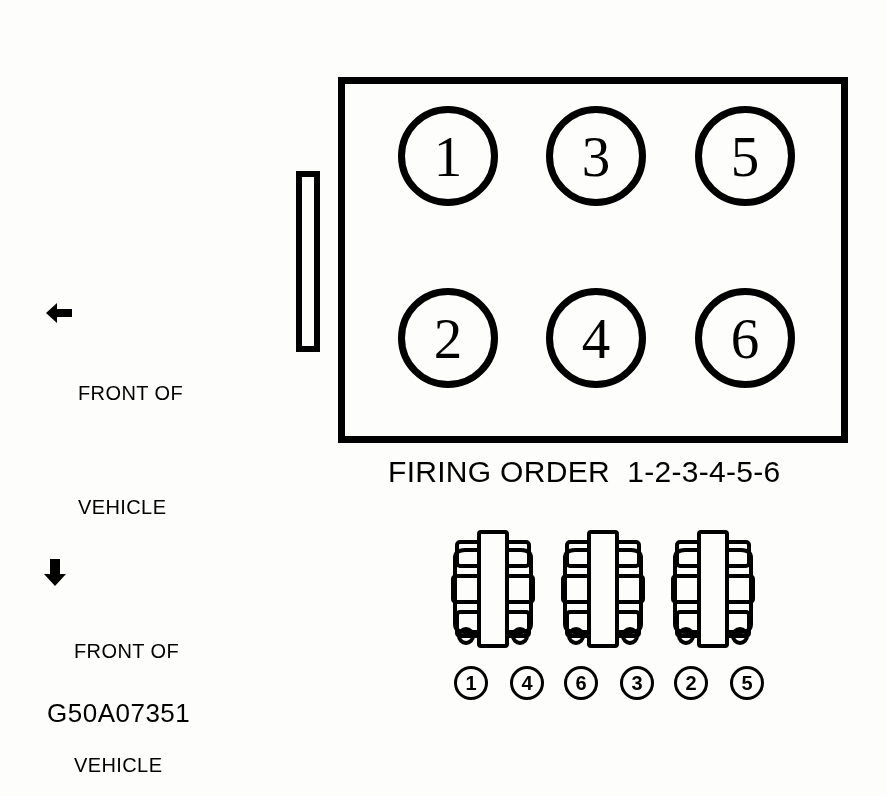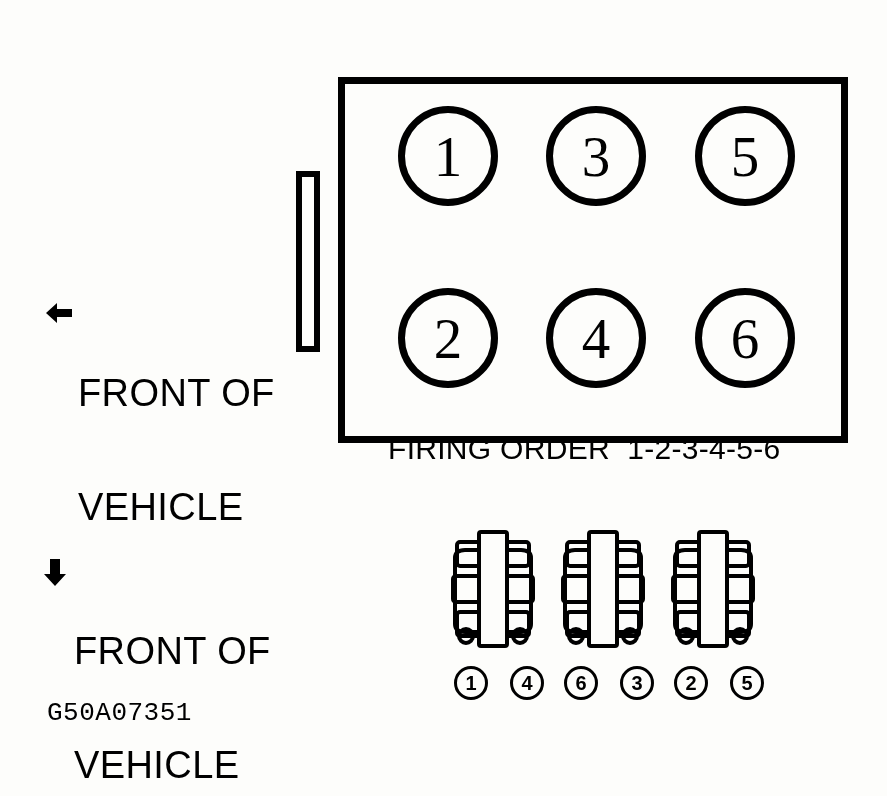--- a/index.html
+++ b/index.html
@@ -13,21 +13,21 @@
     height: 796px;
     background: #fdfdfb;
     font-family: "Liberation Sans", sans-serif;
     color: #000;
     overflow: hidden;
   }
 
   
   .orient-label {
     position: absolute;
-    font-size: 38px;
+    font-size: 20px;
     line-height: 38px;
     letter-spacing: 0.4px;
     white-space: pre;
   }
   .orient-label .arrow-row {
     display: flex;
     align-items: flex-start;
   }
   .arrow-glyph {
     display: inline-block;
@@ -80,21 +80,21 @@
     font-size: 57px;
     line-height: 1;
     font-family: "Liberation Serif", serif;
     background: #fdfdfb;
   }
 
   
   #firing-order {
     position: absolute;
     left: 388px;
-    top: 432px;
+    top: 455px;
     font-size: 30px;
     letter-spacing: 0.3px;
     white-space: pre;
   }
 
   
   .coil-pack {
     position: absolute;
     width: 104px;
     height: 122px;
@@ -120,21 +120,20 @@
     background: #fdfdfb;
   }
 
   
   #ref-code {
     position: absolute;
     left: 47px;
     top: 698px;
     font-size: 26px;
     letter-spacing: 0.5px;
-    font-family: Liberation Mono, monospace;
   }
 </style>
 </head>
 <body>
 
 <div id="page">
 
   <div class="orient-label" id="rwd-label">
     <div class="arrow-row">
       <svg class="arrow-glyph" width="30" height="30" viewBox="0 0 30 30">

